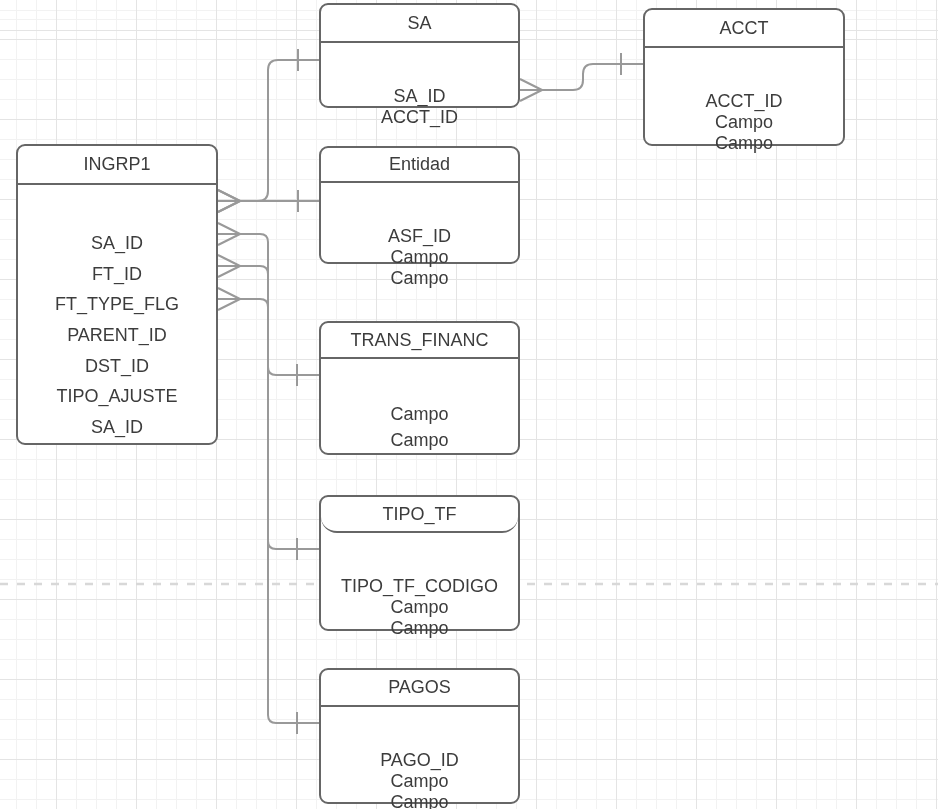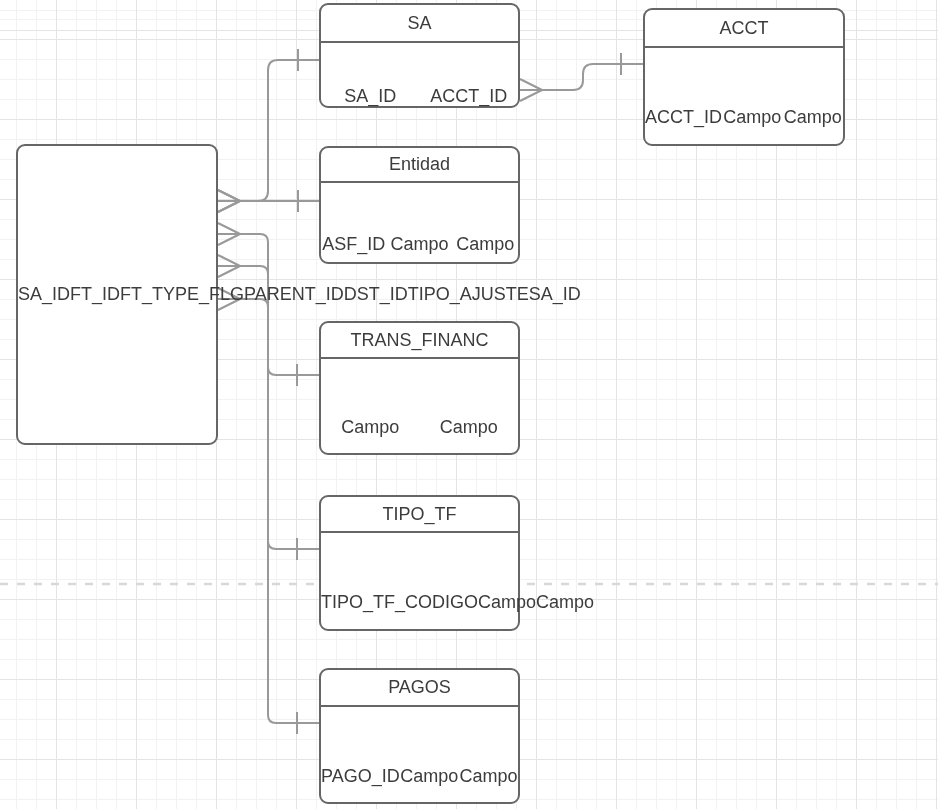--- a/index.html
+++ b/index.html
@@ -40,21 +40,21 @@
   }
   .entity-header{
     flex:0 0 auto;
     display:flex;align-items:center;justify-content:center;
     border-bottom:2px solid var(--border);
     font-size:18px;
     box-sizing:border-box;
   }
   .entity-rows{
     flex:1 1 auto;
-    display:flex;flex-direction:row;
+    display:flex;flex-direction:column;
   }
   .entity-row{
     flex:1 1 0;
     display:flex;align-items:center;justify-content:center;
     font-size:18px;
     white-space:nowrap;
   }
 </style>
 </head>
 <body>
@@ -88,20 +88,21 @@
         <line x1="297" y1="712" x2="297" y2="734" stroke="#999999" stroke-width="2"></line>
       </g>
       <g>
         <path d="M 520 90 H 573 Q 583 90 583 80 V 74 Q 583 64 593 64 H 643" fill="none" stroke="#999999" stroke-width="2"></path>
         <path d="M 542 90 L 520 79 M 542 90 L 520 101" fill="none" stroke="#999999" stroke-width="2"></path>
         <line x1="621" y1="53" x2="621" y2="75" stroke="#999999" stroke-width="2"></line>
       </g>
     </svg>
   <div id="entity-layer">
       <div class="entity" style="left: 16px; top: 144px; width: 202px; height: 301px;">
+    <div class="entity-header" style="height: 39px;">INGRP1</div>
     <div class="entity-rows">
           <div class="entity-row">SA_ID</div>
           <div class="entity-row">FT_ID</div>
           <div class="entity-row">FT_TYPE_FLG</div>
           <div class="entity-row">PARENT_ID</div>
           <div class="entity-row">DST_ID</div>
           <div class="entity-row">TIPO_AJUSTE</div>
           <div class="entity-row">SA_ID</div>
         </div>
   </div>
@@ -129,21 +130,21 @@
         </div>
   </div>
       <div class="entity" style="left: 319px; top: 321px; width: 201px; height: 134px;">
     <div class="entity-header" style="height: 36px;">TRANS_FINANC</div>
     <div class="entity-rows">
           <div class="entity-row">Campo</div>
           <div class="entity-row">Campo</div>
         </div>
   </div>
       <div class="entity" style="left: 319px; top: 495px; width: 201px; height: 136px;">
-    <div class="entity-header" style="height: 36px;">TIPO_TF</div>
+    <div class="entity-header" style="height: 36px; border-radius: 16px;">TIPO_TF</div>
     <div class="entity-rows">
           <div class="entity-row">TIPO_TF_CODIGO</div>
           <div class="entity-row">Campo</div>
           <div class="entity-row">Campo</div>
         </div>
   </div>
       <div class="entity" style="left: 319px; top: 668px; width: 201px; height: 136px;">
     <div class="entity-header" style="height: 37px;">PAGOS</div>
     <div class="entity-rows">
           <div class="entity-row">PAGO_ID</div>

